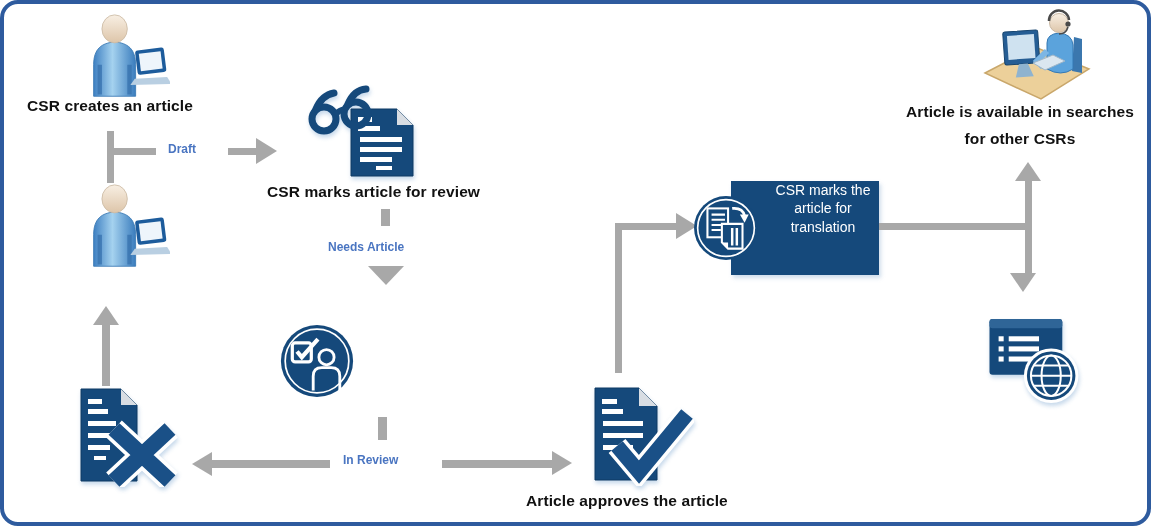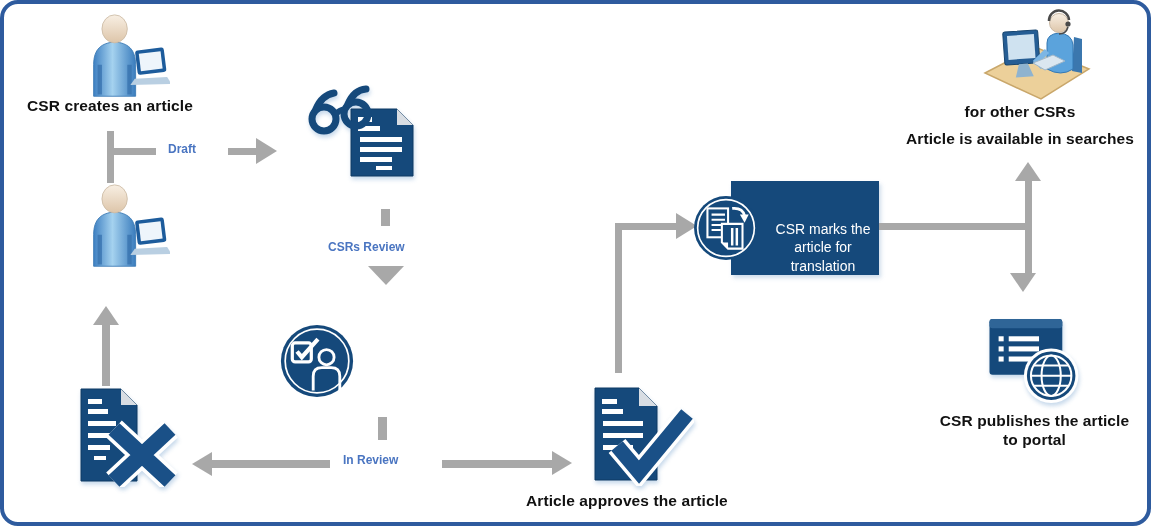--- a/index.html
+++ b/index.html
@@ -25,21 +25,21 @@
     white-space:nowrap;
   }
   .hline,.vline,.dash{position:absolute;background:var(--gray);}
   .tri{position:absolute;width:0;height:0;}
   .tri-right{border-top:13px solid transparent;border-bottom:13px solid transparent;border-left:21px solid var(--gray);}
   .tri-left{border-top:12px solid transparent;border-bottom:12px solid transparent;border-right:20px solid var(--gray);}
   .tri-up{border-left:13px solid transparent;border-right:13px solid transparent;border-bottom:19px solid var(--gray);}
   .tri-down{border-left:18px solid transparent;border-right:18px solid transparent;border-top:19px solid var(--gray);}
   .blue-box{
     position:absolute;background:var(--node-blue);color:#fff;
-    display:flex;align-items:flex-end;justify-content:center;
+    display:flex;align-items:flex-start;justify-content:center;
     font-size:14px;line-height:1.32;text-align:center;
     box-shadow:2px 3px 4px rgba(120,160,200,.35);
   }
   .icon-svg{position:absolute;}
   .soft-shadow{filter:drop-shadow(1px 3px 2px rgba(130,170,210,.45));}
 </style>
 </head>
 <body>
 
 <svg width="0" height="0" style="position:absolute" aria-hidden="true">
@@ -85,23 +85,24 @@
     <rect x="53" y="53" width="42" height="5" fill="#fff"></rect>
     <rect x="53" y="63" width="42" height="5" fill="#fff"></rect>
     <rect x="53" y="73" width="32" height="5" fill="#fff"></rect>
     <rect x="69" y="82" width="16" height="4" fill="#fff"></rect>
     <circle cx="17" cy="35" r="12" fill="none" stroke="#15497b" stroke-width="7"></circle>
     <circle cx="49" cy="30" r="12" fill="none" stroke="#15497b" stroke-width="7"></circle>
     <path d="M28,31 Q34,24 40,26" stroke="#15497b" stroke-width="6" fill="none"></path>
     <path d="M27,9 Q15,11 9,25" stroke="#15497b" stroke-width="7" fill="none" stroke-linecap="round"></path>
     <path d="M59,5 Q47,6 41,20" stroke="#15497b" stroke-width="7" fill="none" stroke-linecap="round"></path>
   </svg>
+  <div class="node-label" style="left:263px;top:179px">CSR marks article for review</div>
 
   <div class="dash" style="left:377px;top:205px;width:9px;height:17px"></div>
-  <div class="edge-label" style="left:324px;top:236px">CSRs Review</div>
+  <div class="edge-label" style="left:324px;top:236px">Needs Article</div>
   <div class="tri tri-down" style="left:364px;top:262px"></div>
 
   <svg class="icon-svg" style="left:78px;top:180px" width="88" height="84" viewBox="0 0 100 96">
     <path d="M13,94 L13,58 C13,40 22,33 37,32 C52,33 61,40 61,58 L61,94 Z" fill="url(#gShirt)" stroke="#3c7ab5" stroke-width="1"></path>
     <path d="M20,92 L20,58" stroke="#3671ad" stroke-width="5" opacity=".75"></path>
     <path d="M54,92 L54,58" stroke="#3671ad" stroke-width="5" opacity=".75"></path>
     <ellipse cx="37" cy="17" rx="14.5" ry="16" fill="url(#gSkin)" stroke="#cdbba6"></ellipse>
     <g transform="rotate(-7 78 56)">
       <rect x="62" y="40" width="33" height="28" rx="3" fill="#1d5c9c"></rect>
       <rect x="66" y="44" width="25" height="20" fill="#eef5fb"></rect>
@@ -193,39 +194,35 @@
     </g>
     <path d="M70,60 L70,34 Q70,25 82,24 Q95,25 96,36 L96,60 Q84,68 70,60 Z" fill="#5ba3dc" stroke="#3579b4"></path>
     <path d="M70,42 L60,52 L66,58" fill="none" stroke="#7cb6e4" stroke-width="6"></path>
     <circle cx="82" cy="14" r="9.5" fill="url(#gSkin)" stroke="#c9b8a4"></circle>
     <path d="M72,12 A10,10 0 0 1 92,11" fill="none" stroke="#4a4a4a" stroke-width="2.5"></path>
     <circle cx="91" cy="15" r="2.6" fill="#4a4a4a"></circle>
     <path d="M91,18 Q89,25 82,25" fill="none" stroke="#4a4a4a" stroke-width="1.6"></path>
     <path d="M56,54 L76,46 L88,52 L68,61 Z" fill="#dbe7f0" stroke="#9fb6c8"></path>
   </svg>
   <div class="node-label center" style="left:886px;top:94px;width:260px;line-height:27px">
+    <div>Article is available in searches</div>
     <div>for other CSRs</div>
-    <div>Article is available in searches</div>
   </div>
 
   <svg class="icon-svg soft-shadow" style="left:982px;top:306px" width="100" height="94" viewBox="0 0 98 93">
     <rect x="3" y="9" width="72" height="55" rx="3" fill="#15497b"></rect>
     <rect x="3" y="9" width="72" height="9" rx="3" fill="#2f6597"></rect>
     <rect x="12" y="26" width="5" height="5" fill="#fff"></rect>
       <rect x="22" y="26" width="30" height="5" fill="#fff"></rect>
     <rect x="12" y="36" width="5" height="5" fill="#fff"></rect>
       <rect x="22" y="36" width="30" height="5" fill="#fff"></rect>
     <rect x="12" y="46" width="5" height="5" fill="#fff"></rect>
       <rect x="22" y="46" width="30" height="5" fill="#fff"></rect>
     <circle cx="64" cy="65" r="27" fill="#fff"></circle>
     <circle cx="64" cy="65" r="24" fill="#15497b"></circle>
     <circle cx="64" cy="65" r="20" fill="none" stroke="#fff" stroke-width="2"></circle>
     <ellipse cx="64" cy="65" rx="9.5" ry="20" fill="none" stroke="#fff" stroke-width="2"></ellipse>
     <line x1="44" y1="65" x2="84" y2="65" stroke="#fff" stroke-width="2"></line>
     <line x1="47" y1="55" x2="81" y2="55" stroke="#fff" stroke-width="2"></line>
     <line x1="47" y1="75" x2="81" y2="75" stroke="#fff" stroke-width="2"></line>
   </svg>
-  <div class="node-label center" style="left:923px;top:407px;width:215px;line-height:19px">
-    <div>CSR publishes the article</div>
-    <div>to portal</div>
-  </div>
 
 </div>
 
 </body></html>

